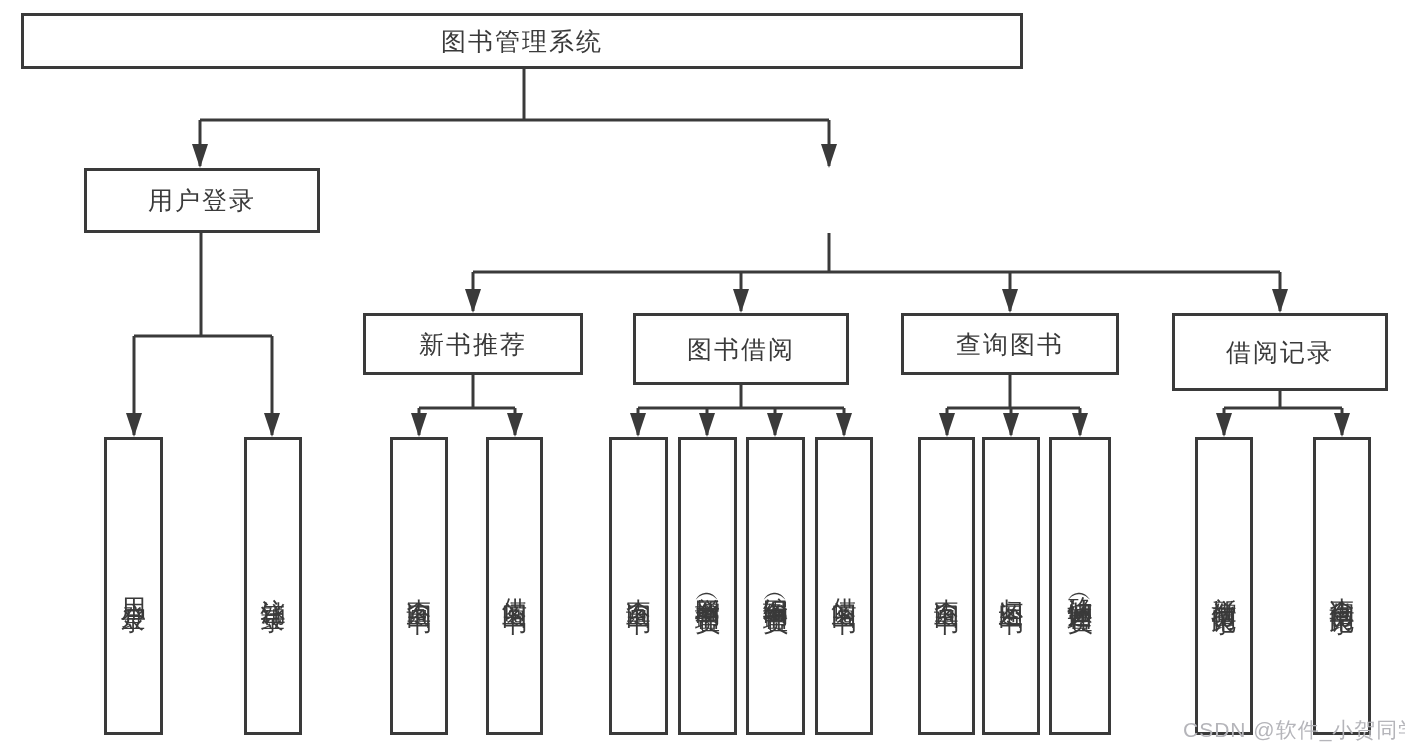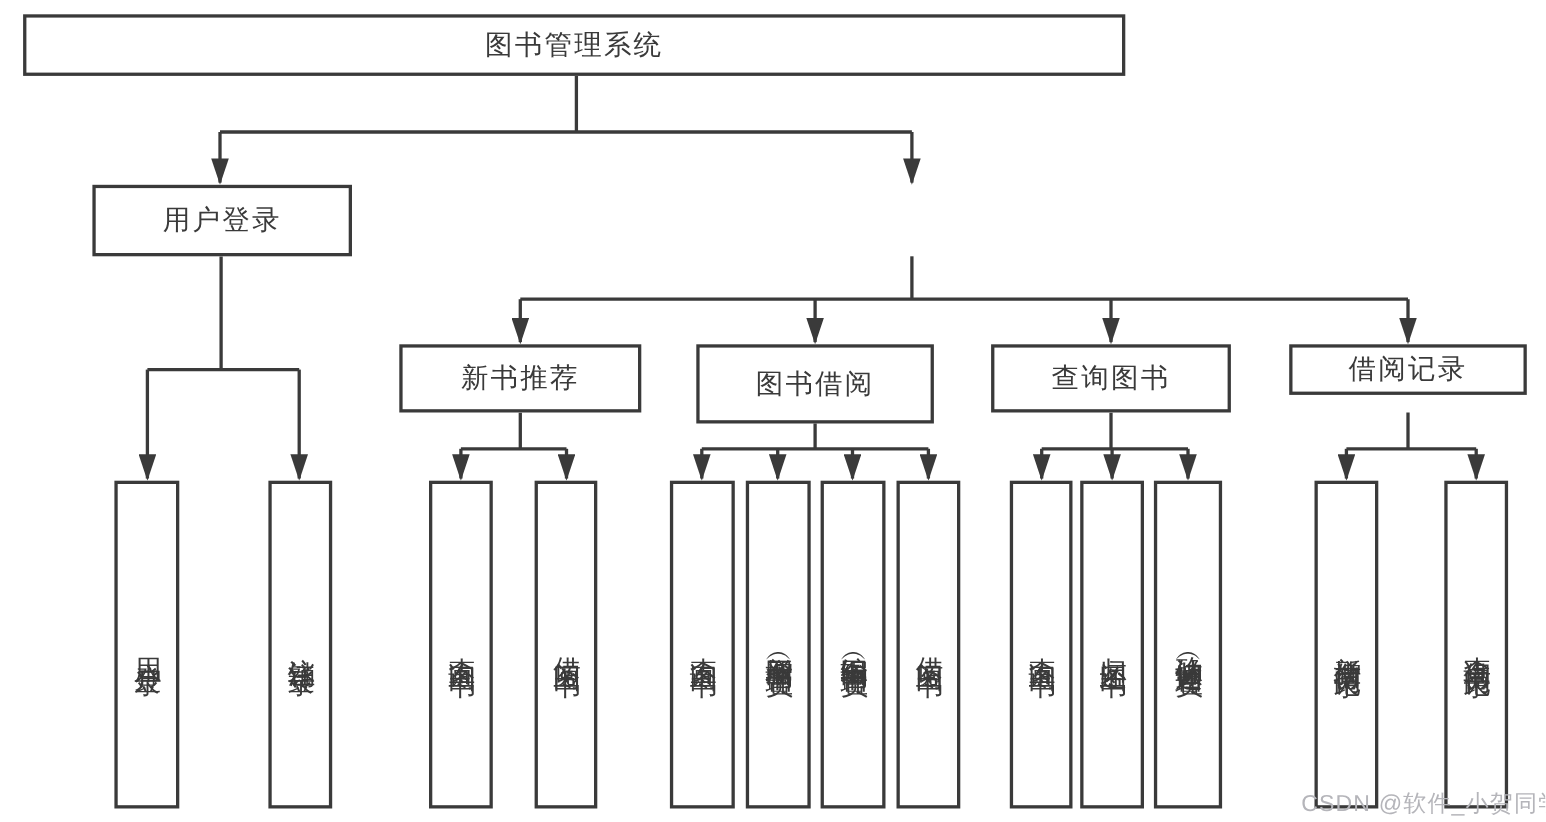--- a/index.html
+++ b/index.html
@@ -111,21 +111,21 @@
     </g>
   </svg>
 
   <div class="node" style="left:21px; top:13px; width:1002px; height:56px;">图书管理系统</div>
 
   <div class="node" style="left:84px; top:168px; width:236px; height:65px;">用户登录</div>
 
   <div class="node" style="left:363px; top:313px; width:220px; height:62px;">新书推荐</div>
   <div class="node" style="left:633px; top:313px; width:216px; height:72px;">图书借阅</div>
   <div class="node" style="left:901px; top:313px; width:218px; height:62px;">查询图书</div>
-  <div class="node" style="left:1172px; top:313px; width:216px; height:46px;">借阅记录</div>
+  <div class="node" style="left:1172px; top:313px; width:216px; height:78px;">借阅记录</div>
 
   <div class="leaf" style="left:104px; width:59px;">用户登录</div>
   <div class="leaf" style="left:244px; width:58px;">注销登录</div>
 
   <div class="leaf" style="left:390px; width:58px;">查询图书</div>
   <div class="leaf" style="left:486px; width:57px;">借阅图书</div>
 
   <div class="leaf" style="left:609px; width:59px;">查询图书</div>
   <div class="leaf" style="left:678px; width:59px; letter-spacing:2px;">新增图书（管理员）</div>
   <div class="leaf" style="left:746px; width:59px; letter-spacing:2px;">编辑图书（管理员）</div>

